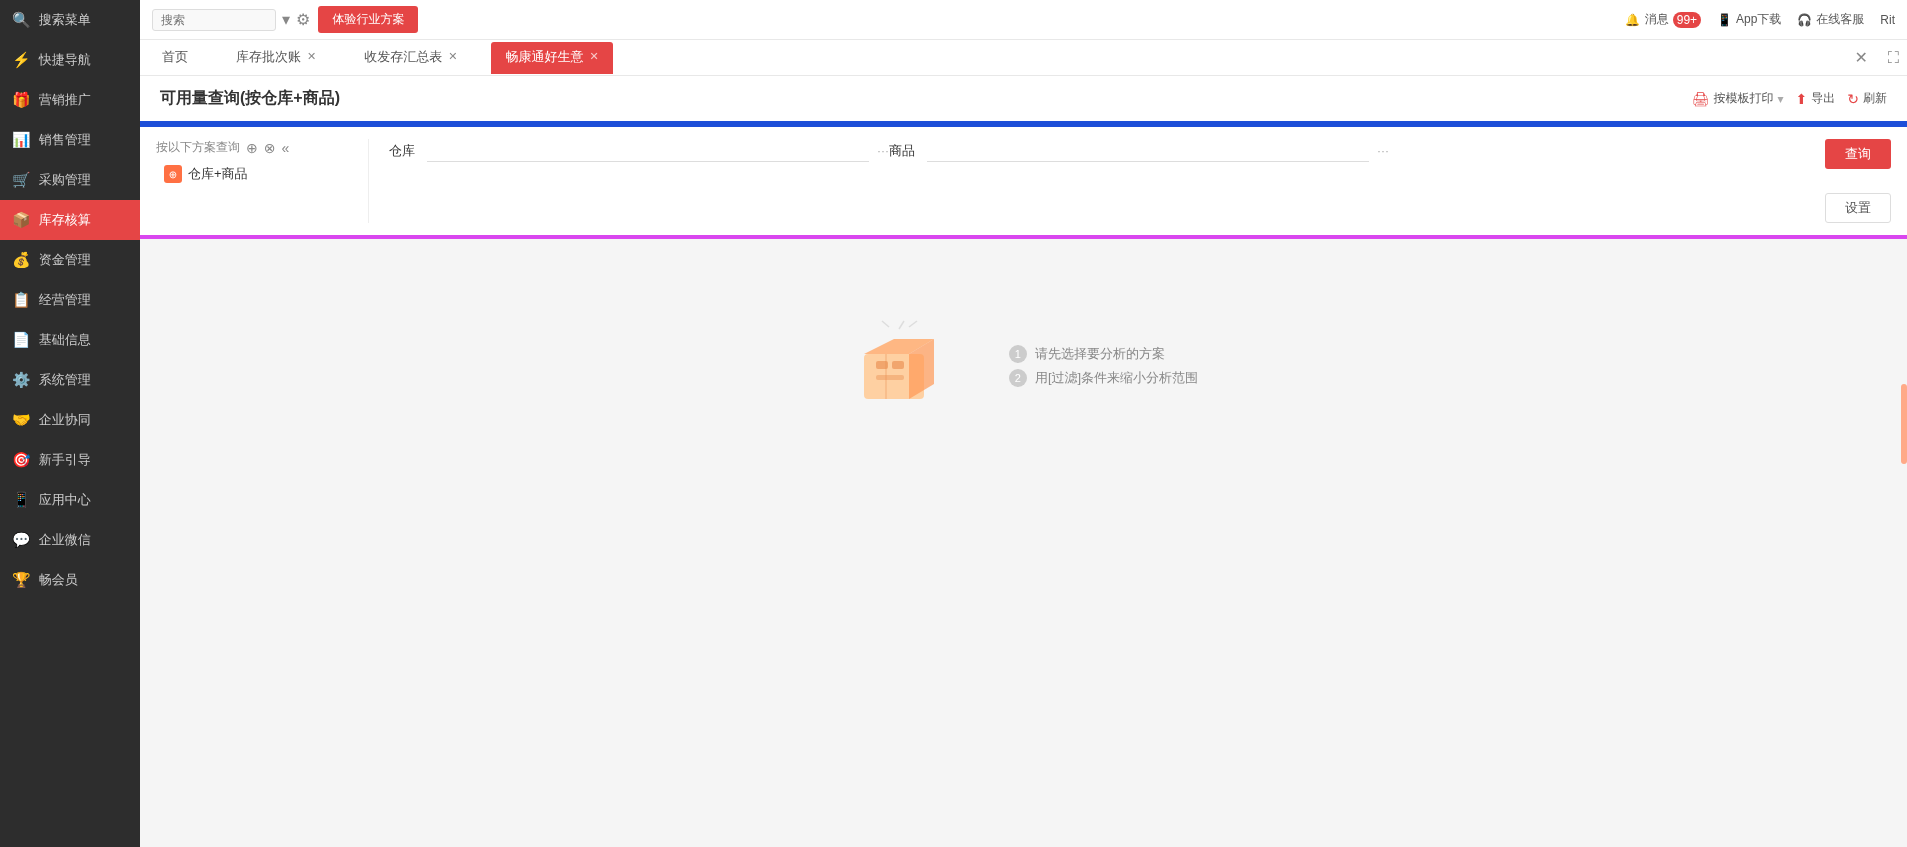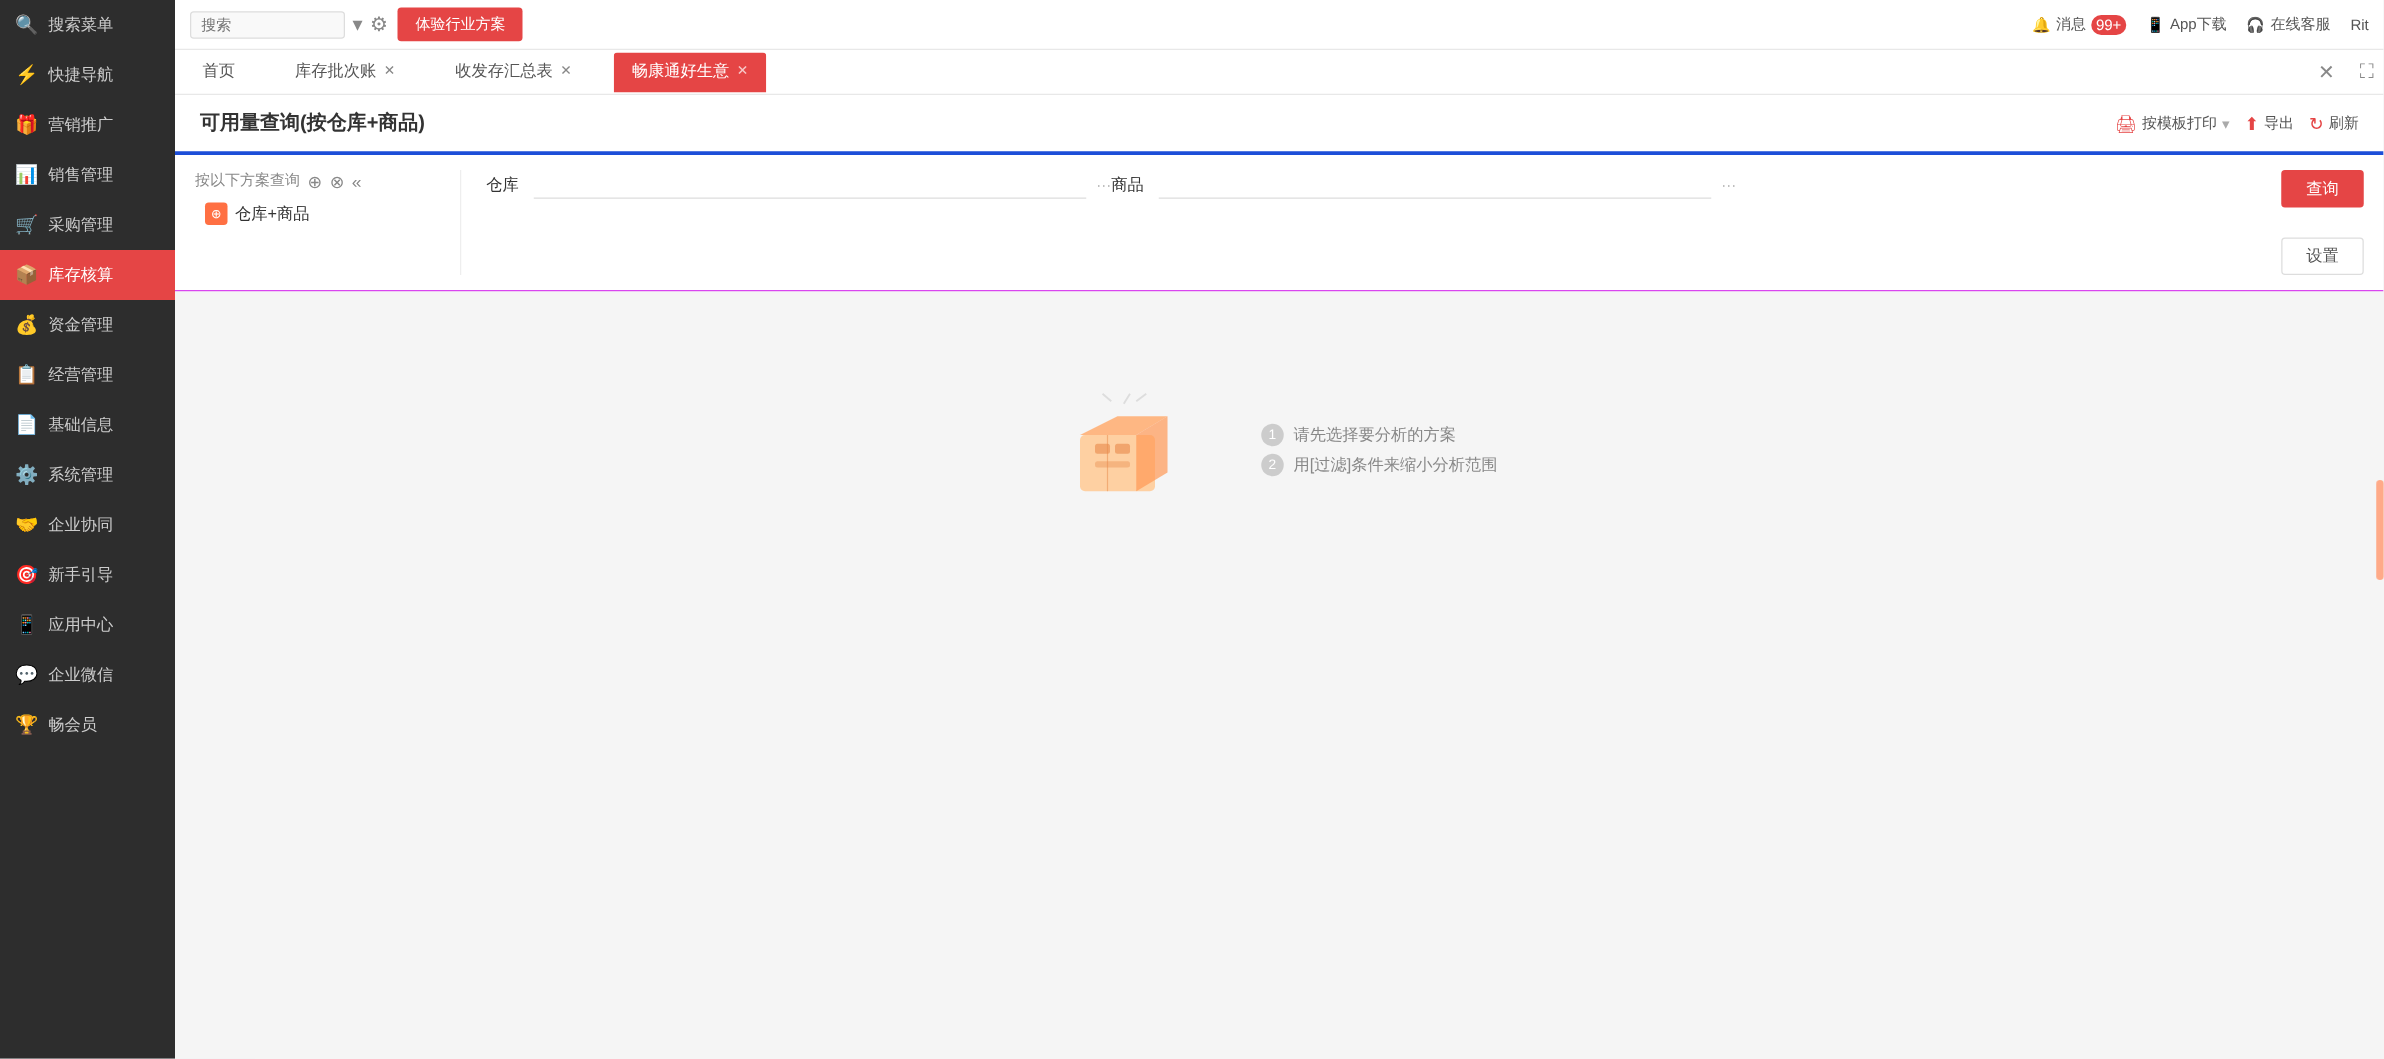--- a/index.html
+++ b/index.html
@@ -195,21 +195,21 @@
       background: #f5f5f5;
       padding: 0;
     }
 
     
     .page-header {
       background: #fff;
       padding: 12px 20px;
       display: flex;
       justify-content: space-between;
-      border-bottom: 3px solid #1d4ed8;
+      border-bottom: 6px solid #1d4ed8;
     }
     .page-title {
       font-size: 16px;
       font-weight: bold;
       color: #333;
     }
     .page-actions {
       display: flex;
       align-items: center;
       gap: 12px;
@@ -226,21 +226,21 @@
     }
     .action-btn .icon { color: #e54545; font-size: 14px; }
 
     
     .filter-section {
       background: #fff;
       padding: 12px 16px;
       display: flex;
       align-items: flex-start;
       gap: 12px;
-      border-bottom: 1px solid #d946ef;
+      border-bottom: 4px solid #d946ef;
     }
     .filter-left {
       display: flex;
       flex-direction: column;
       gap: 4px;
       min-width: 200px;
     }
     .filter-label {
       font-size: 12px;
       color: #888;

